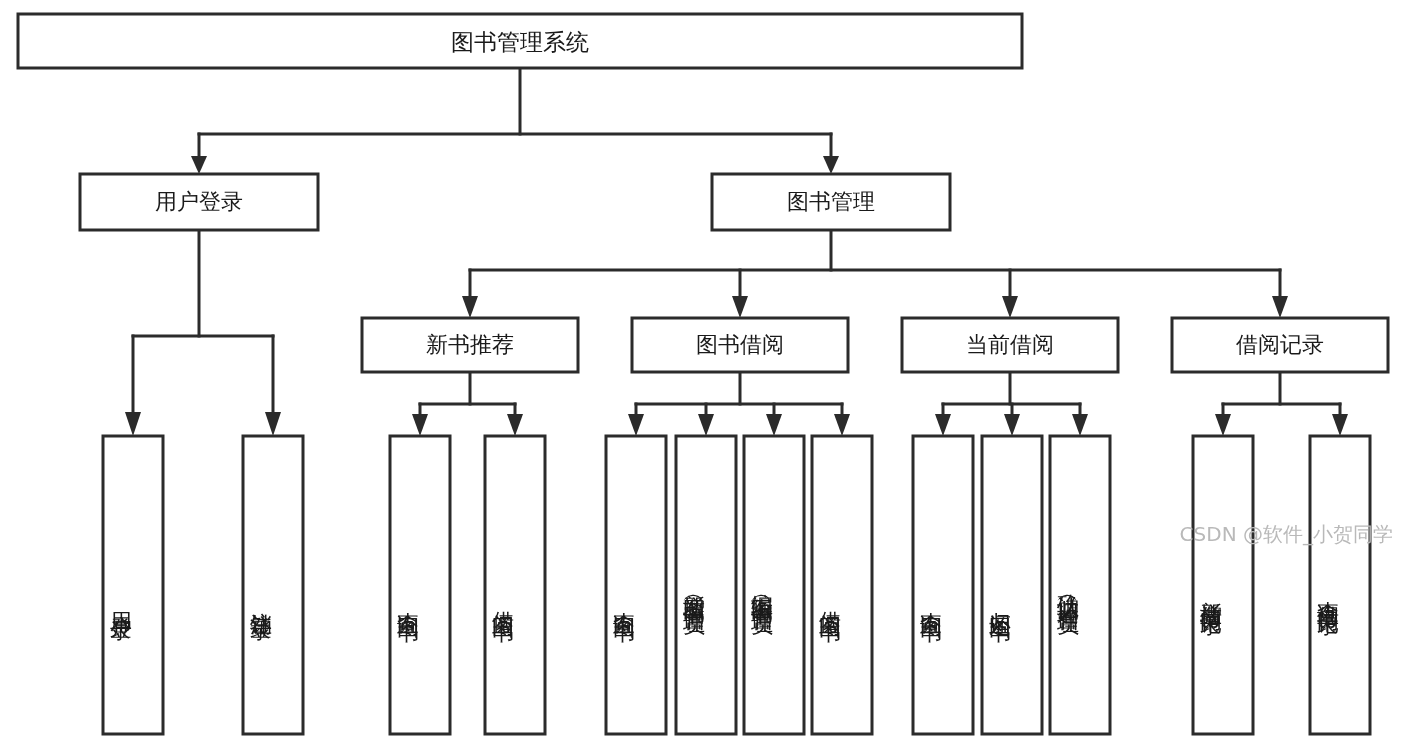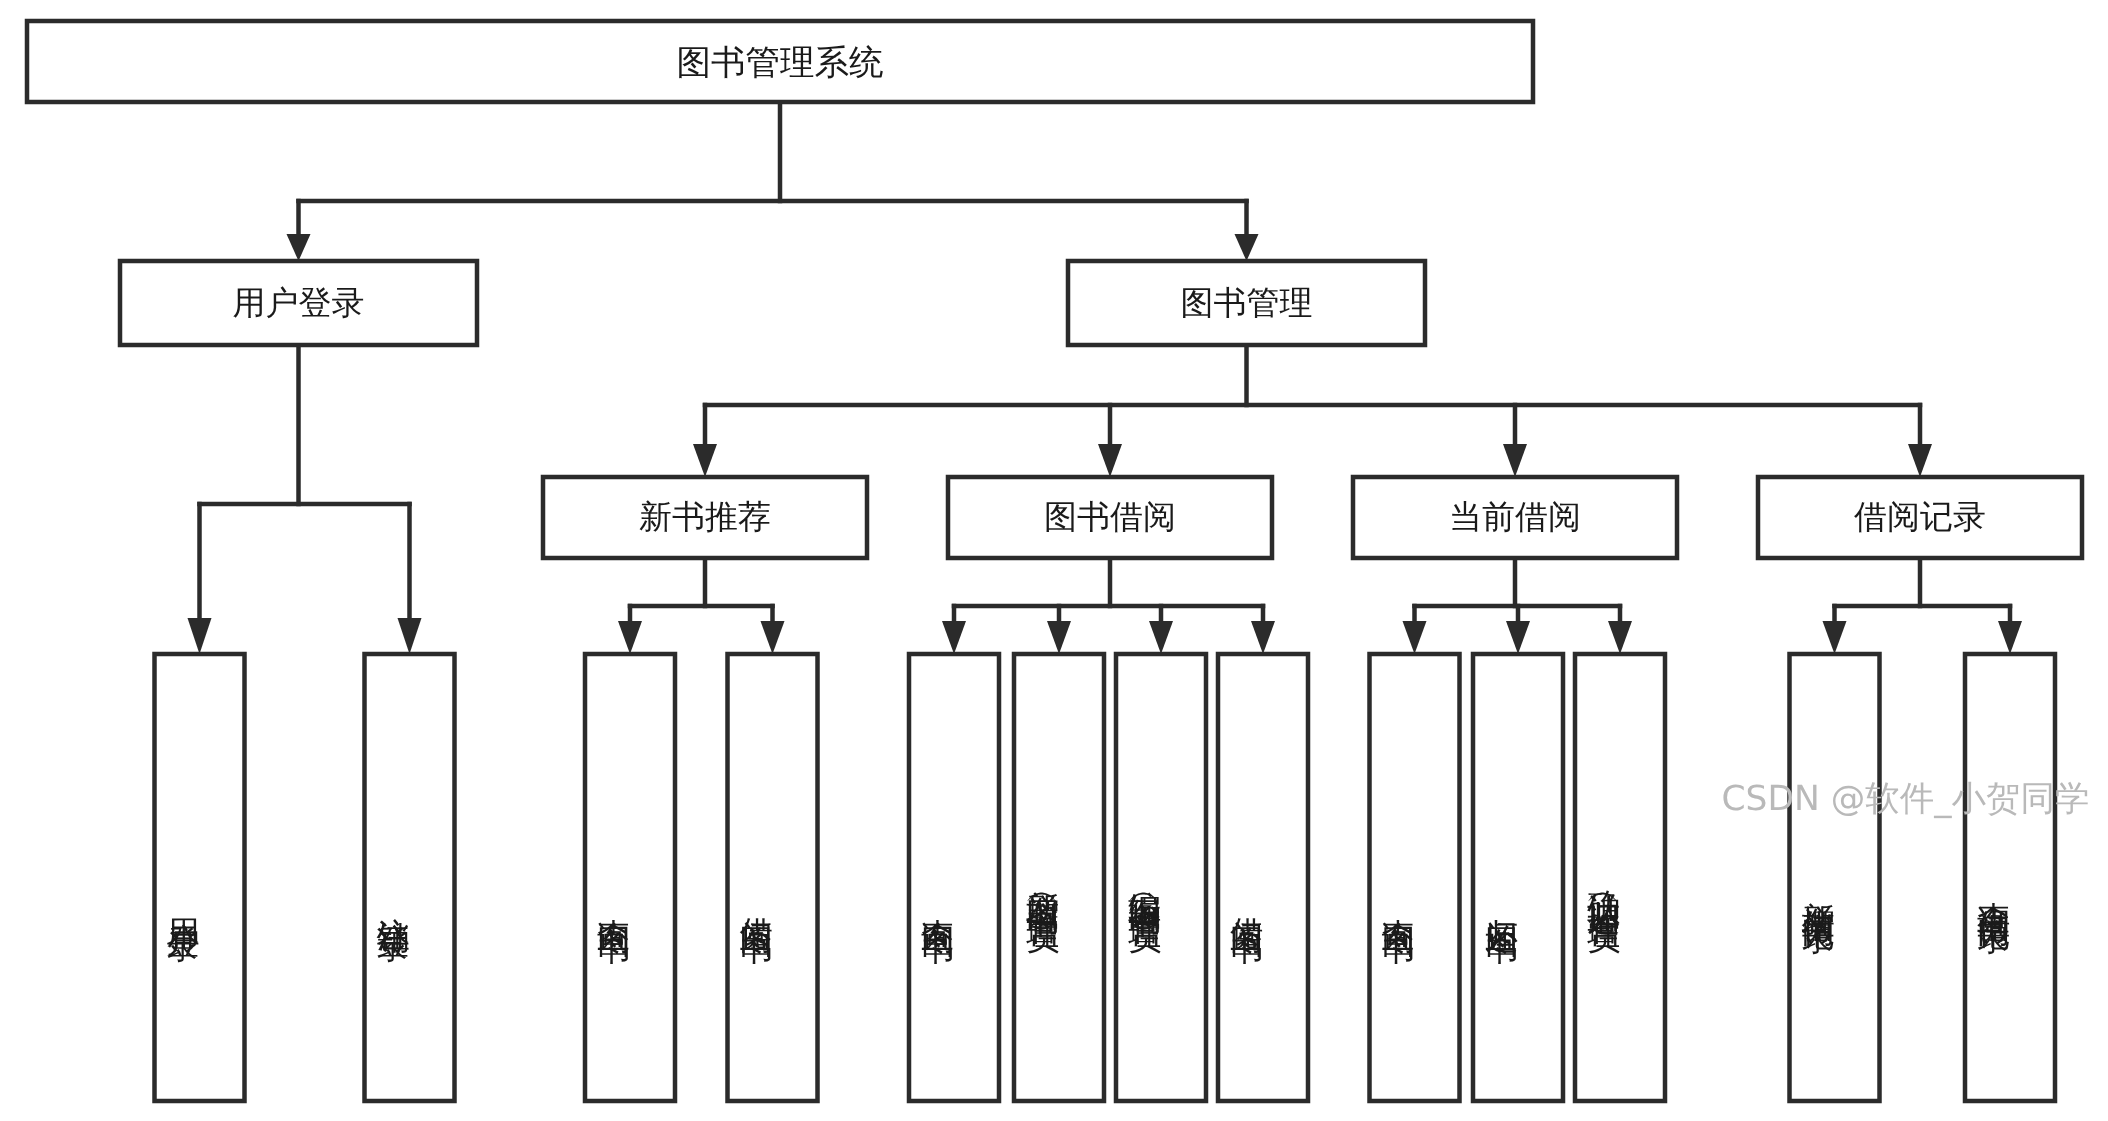--- a/index.html
+++ b/index.html
@@ -62,21 +62,21 @@
     letter-spacing: 3px;
     white-space: nowrap;
     pointer-events: none;
     text-align: center;
   }
   .watermark {
     position: absolute;
     right: 12px;
     bottom: 6px;
     font-family: "DejaVu Sans", "Liberation Sans", sans-serif;
-    font-size: 23px;
+    font-size: 20px;
     color: #b9b9b9;
     white-space: nowrap;
     user-select: none;
   }
 </style>
 </head>
 <body>
 
 <div id="diagram-root">
 

